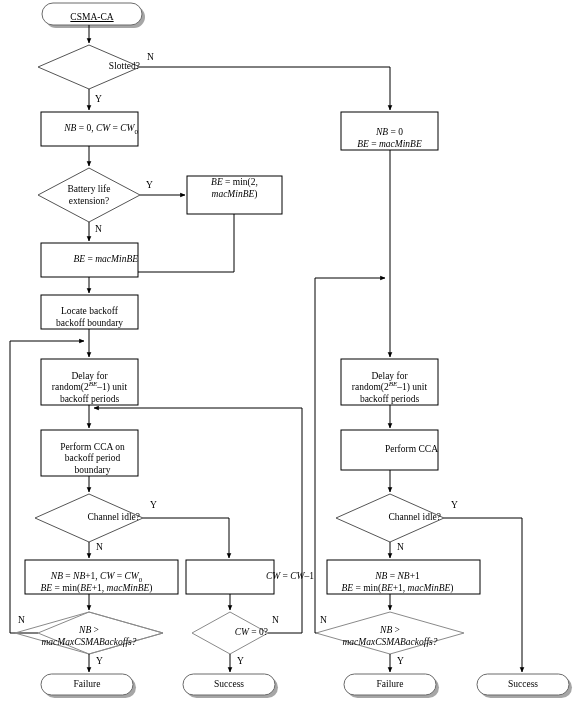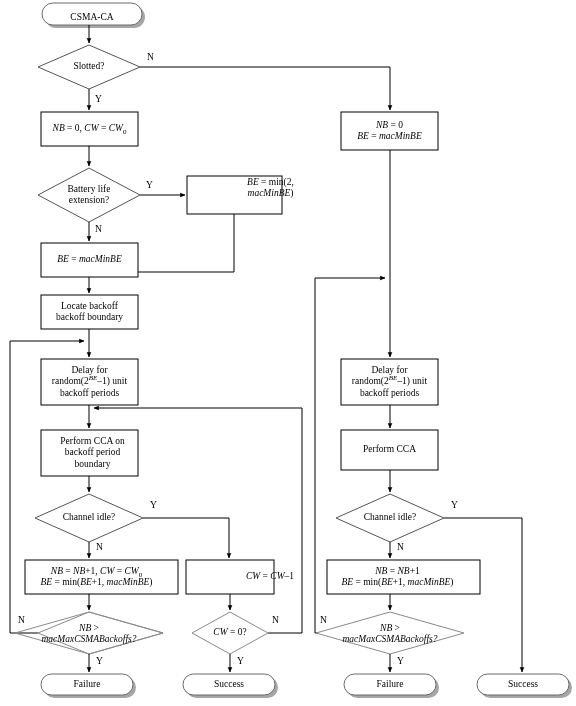--- a/index.html
+++ b/index.html
@@ -37,20 +37,21 @@
     pointer-events: none;
     white-space: nowrap;
   }
   .node-label.terminal-text {
     font-size: 9.5px;
     font-style: normal;
   }
   .node-label.proc-text,
   .node-label.dec-text {
     font-size: 9.5px;
+    justify-content: flex-end;
   }
   .ital { font-style: italic; }
   .edge-label {
     position: absolute;
     font-size: 9.5px;
     font-family: "Liberation Serif", "DejaVu Serif", serif;
     line-height: 10px;
     pointer-events: none;
   }
   sup { font-size: 7px; font-style: italic; vertical-align: super; line-height: 0; }
@@ -174,38 +175,38 @@
 
       <rect x="347" y="677" width="92" height="21" rx="10.5" ry="10.5" fill="#a6a6a6" stroke="none"></rect>
       <rect x="344" y="674" width="92" height="21" rx="10.5" ry="10.5" fill="#ffffff" stroke="#6b6b6b"></rect>
 
       <rect x="480" y="677" width="92" height="21" rx="10.5" ry="10.5" fill="#a6a6a6" stroke="none"></rect>
       <rect x="477" y="674" width="92" height="21" rx="10.5" ry="10.5" fill="#ffffff" stroke="#6b6b6b"></rect>
 
     </g>
   </svg>
 
-  <div class="node-label terminal-text" style="left:42px; top:3px; width:100px; height:30px;">
+  <div class="node-label terminal-text" style="left:42px; top:3px; width:100px; height:30px;text-decoration:underline;">
     <span>CSMA-CA</span>
   </div>
 
   <div class="node-label dec-text" style="left:38px; top:56px; width:102px; height:22px;">
     <span>Slotted?</span>
   </div>
 
   <div class="node-label proc-text" style="left:41px; top:112px; width:97px; height:34px;">
     <span><span class="ital">NB</span> = 0, <span class="ital">CW</span> = <span class="ital">CW</span><sub>0</sub></span>
   </div>
 
   <div class="node-label dec-text" style="left:40px; top:183px; width:98px; height:24px; flex-direction:column;">
     <span>Battery life</span>
     <span>extension?</span>
   </div>
 
-  <div class="node-label proc-text" style="left:187px; top:176px; width:95px; height:24px; flex-direction:column;padding-left:36px;">
+  <div class="node-label proc-text" style="left:187px; top:176px; width:95px; height:24px; flex-direction:column;">
     <span><span class="ital">BE</span> = min(2,</span>
     <span><span class="ital">macMinBE</span>)</span>
   </div>
 
   <div class="node-label proc-text" style="left:41px; top:243px; width:97px; height:34px;">
     <span><span class="ital">BE</span> = <span class="ital">macMinBE</span></span>
   </div>
 
   <div class="node-label proc-text" style="left:41px; top:295px; width:97px; height:34px; flex-direction:column;">
     <span>Locate backoff</span>

